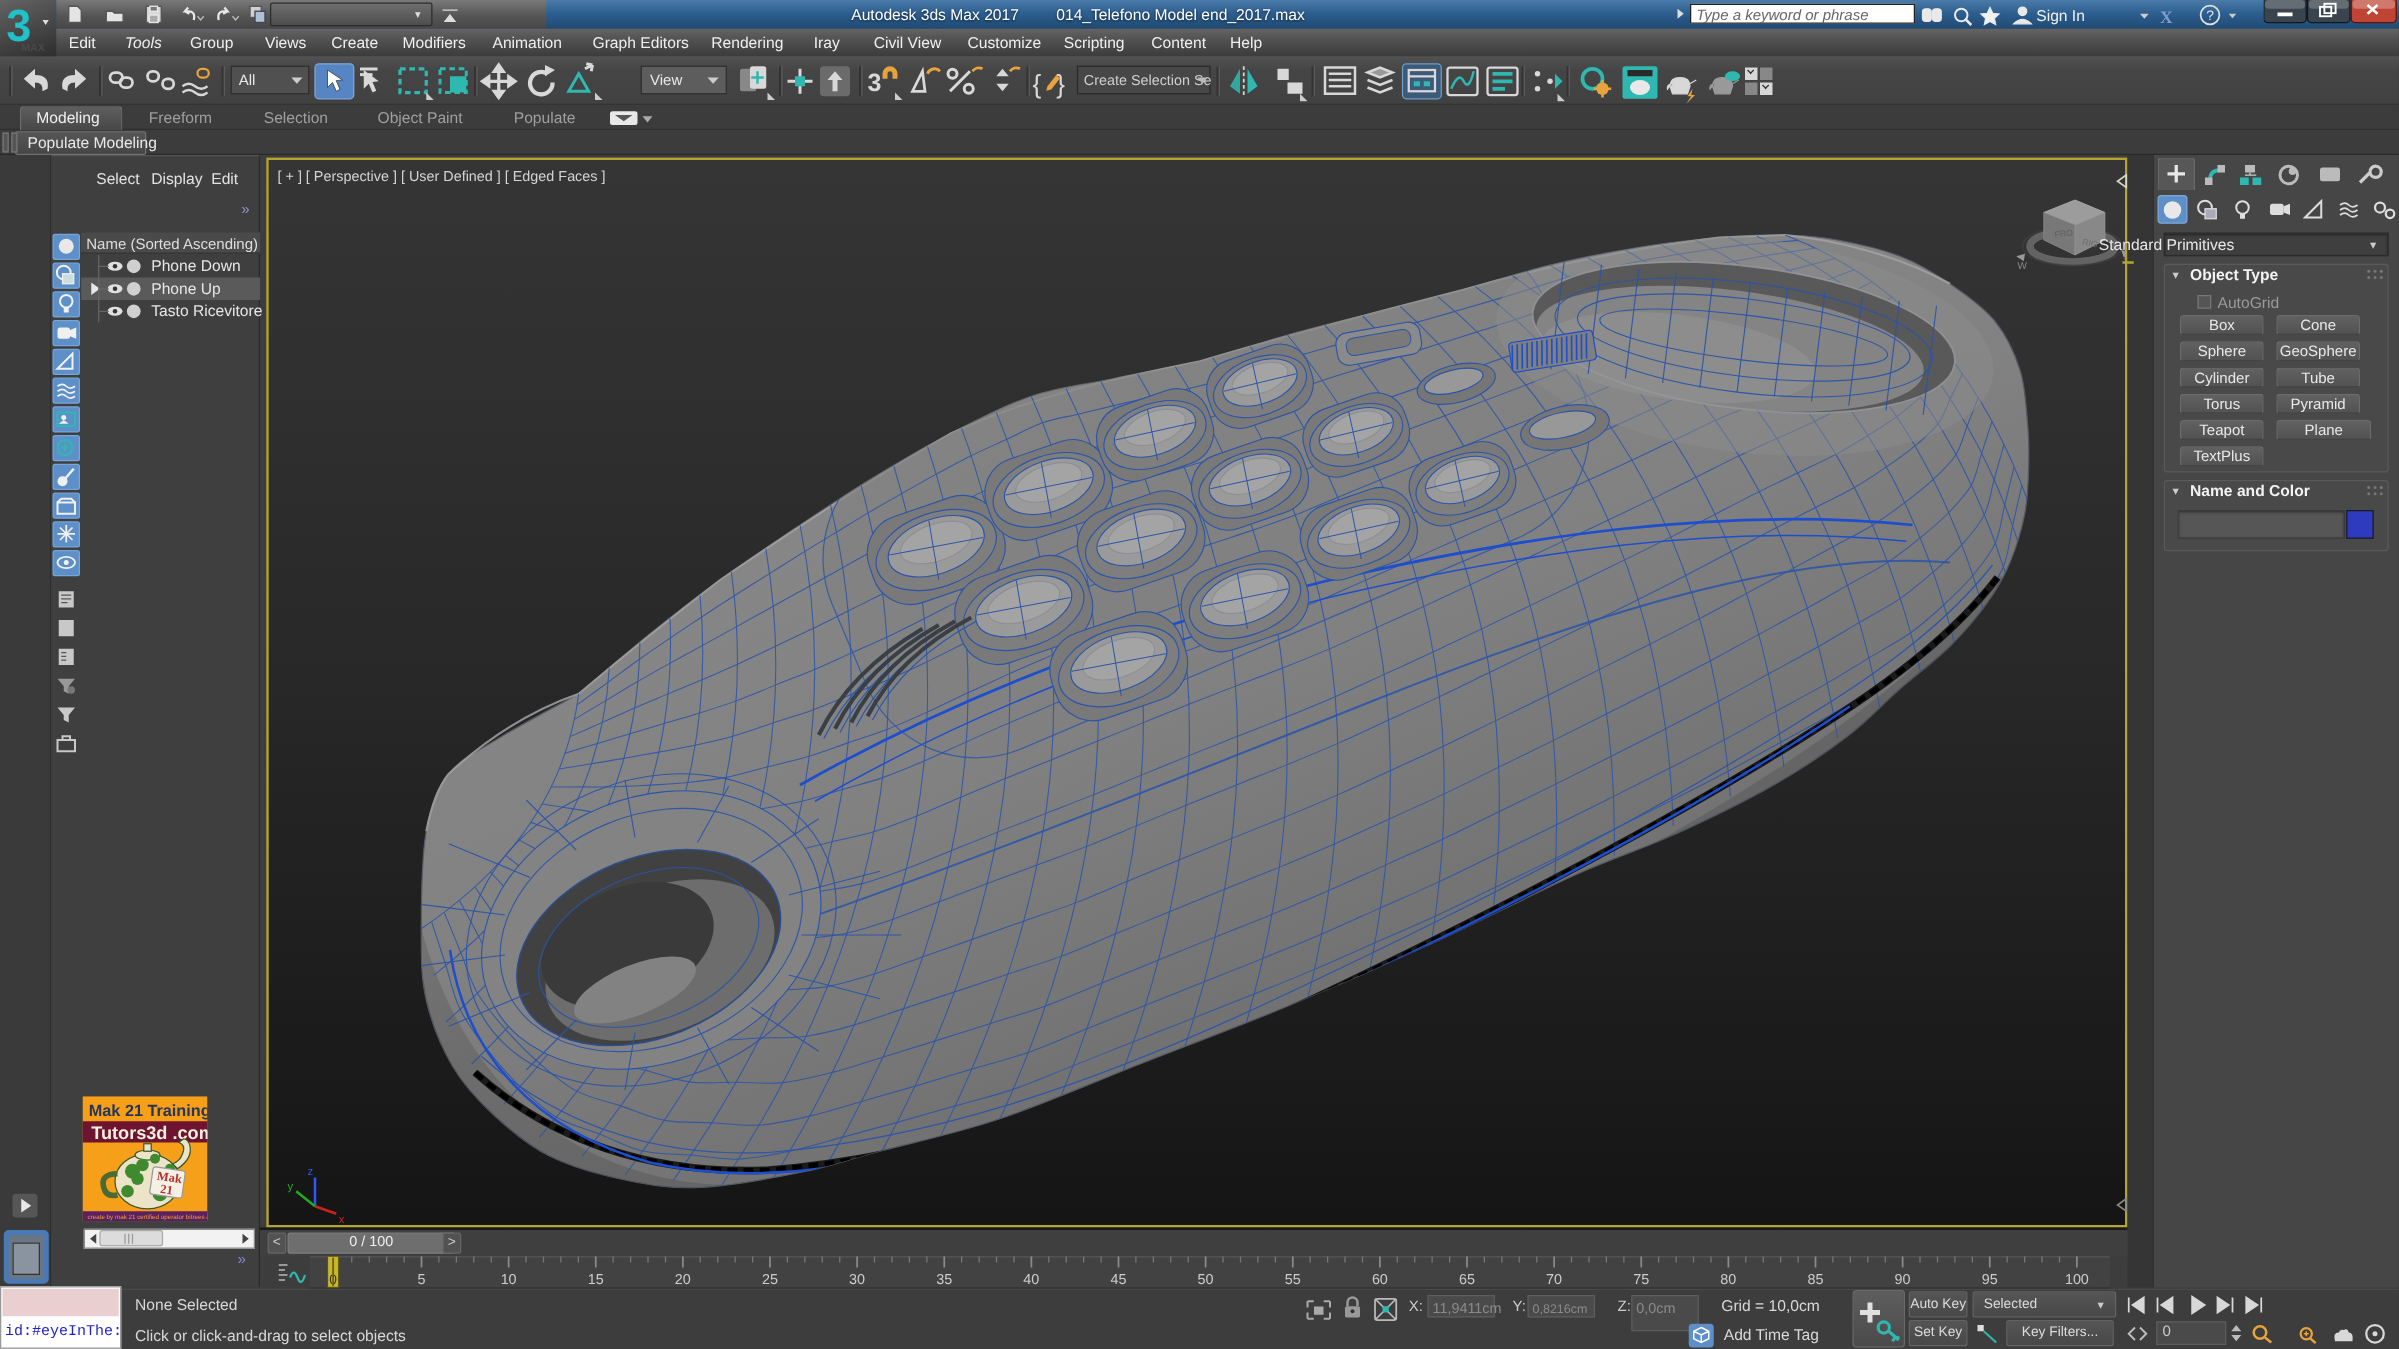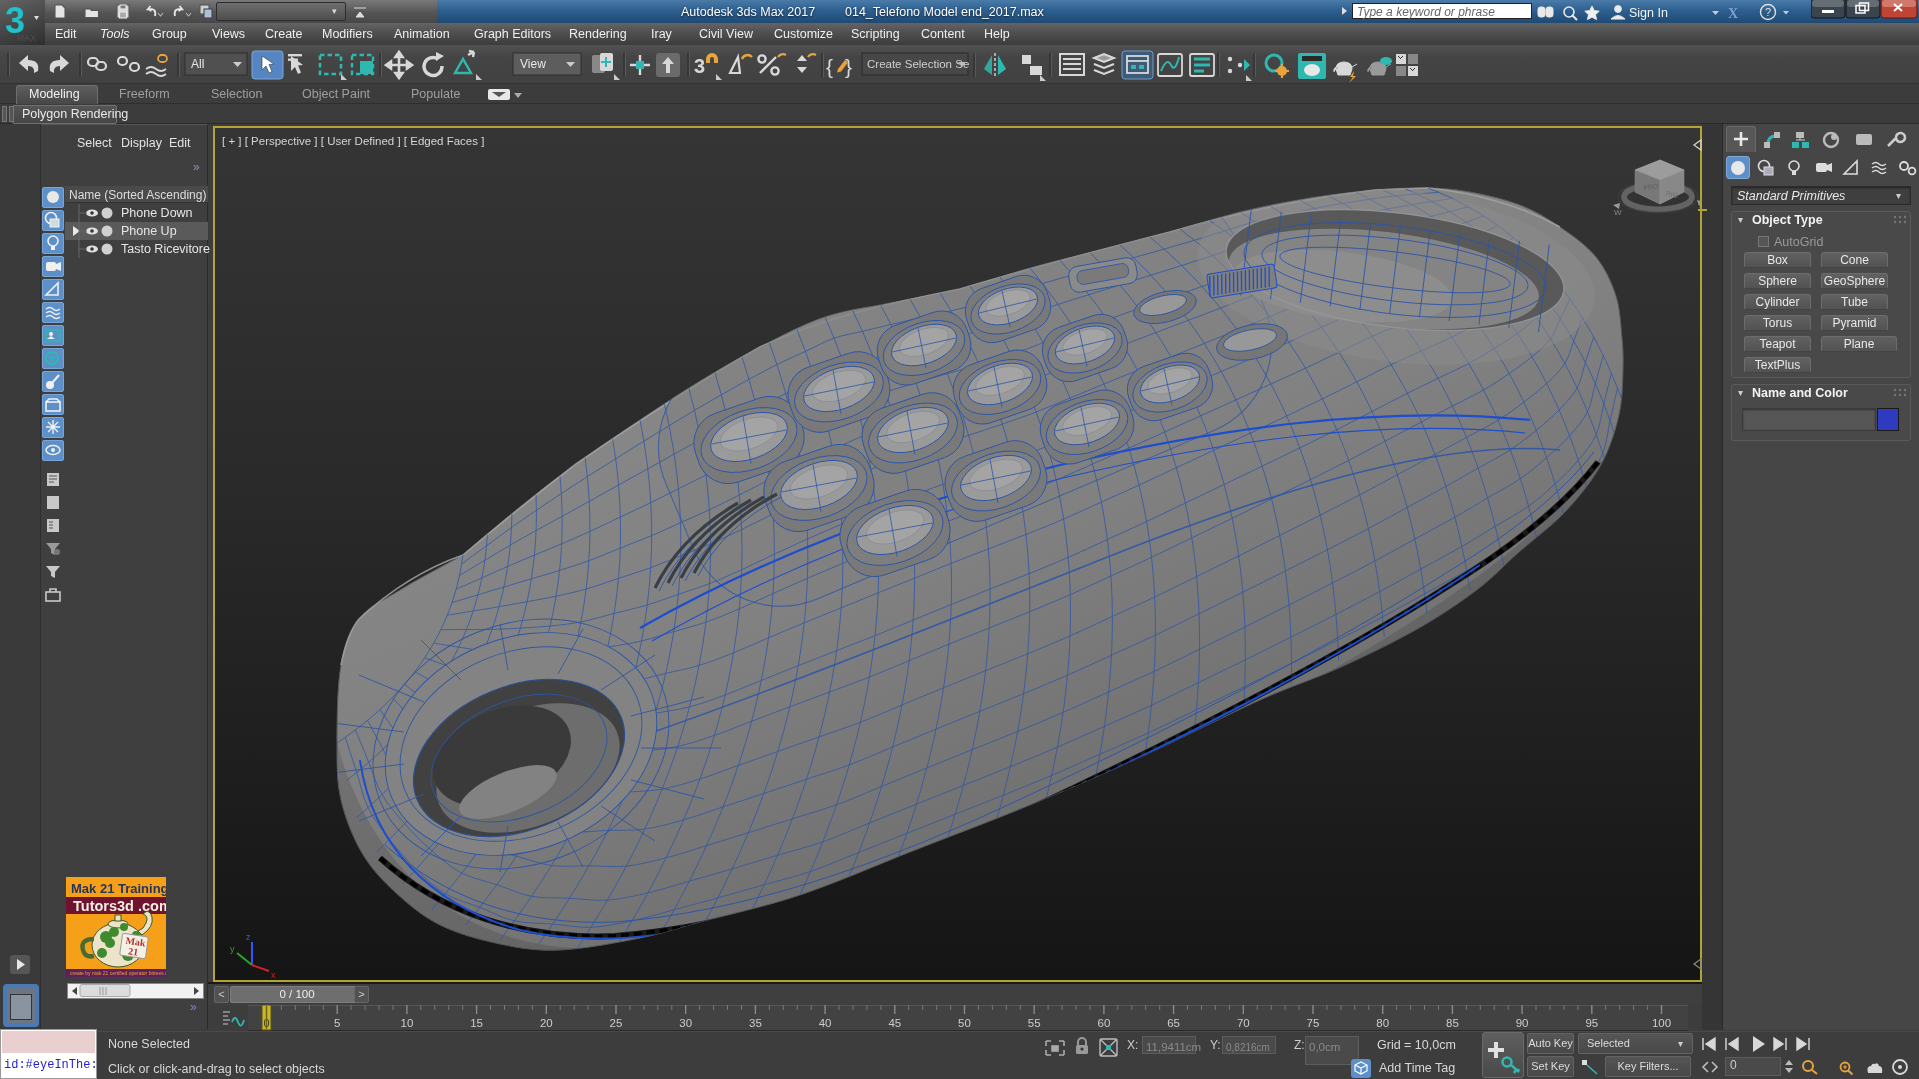--- a/index.html
+++ b/index.html
@@ -243,21 +243,21 @@
 <div class="txt" style="left:211px;top:87px;font-size:12.5px;color:#9f9f9f;">Selection</div>
 <div class="txt" style="left:302px;top:87px;font-size:12.5px;color:#9f9f9f;">Object Paint</div>
 <div class="txt" style="left:411px;top:87px;font-size:12.5px;color:#9f9f9f;">Populate</div>
 <svg class="abs" style="left:488px;top:88px;" width="36" height="14" viewBox="0 0 36 14">
     <rect x="0" y="1" width="22" height="11" rx="2" fill="#e8e8e8"></rect>
     <path d="M4 4 l7 5 l7 -5 z" fill="#555"></path>
     <path d="M26 5 l4 5 4 -5 z" fill="#aaa"></path>
   </svg>
 <div class="abs" style="left:0px;top:104px;width:1919px;height:20px;background:#3c3c3c;border-bottom:1px solid #2a2a2a"></div>
 <div class="abs" style="left:12px;top:105px;width:105px;height:19px;background:linear-gradient(#555,#464646);border:1px solid #707070;border-radius:2px"></div>
-<div class="txt" style="left:22px;top:107px;font-size:12.5px;color:#e8e8e8;">Polygon Rendering</div>
+<div class="txt" style="left:22px;top:107px;font-size:12.5px;color:#e8e8e8;">Populate Modeling</div>
 <div class="abs" style="left:0px;top:124px;width:41px;height:955px;background:#3a3a3a;border-right:1px solid #2e2e2e"></div>
 <div class="abs" style="left:2px;top:106px;width:5px;height:16px;background:#555;border:1px solid #777"></div>
 <div class="abs" style="left:9px;top:106px;width:5px;height:16px;background:#555;border:1px solid #777"></div>
 <div class="abs" style="left:10px;top:955px;width:20px;height:19px;background:#565656;border-radius:3px"></div>
 <svg class="abs" style="left:10px;top:955px;" width="20" height="19" viewBox="0 0 20 19">
     <path d="M7 4 l8 5.5 l-8 5.5 z" fill="#e8e8e8"></path>
   </svg>
 <div class="abs" style="left:3px;top:984px;width:36px;height:43px;background:#6b7684;border:4px solid #4a7ab5;border-radius:4px"></div>
 <div class="abs" style="left:10px;top:994px;width:22px;height:26px;background:#8a94a0;border:1px solid #333"></div>
 <div class="abs" style="left:41px;top:124px;width:167px;height:905px;background:#3f3f3f;border-right:1px solid #2a2a2a;border-top:1px solid #555"></div>
@@ -740,21 +740,21 @@
     <circle cx="68" cy="9" r="5" fill="none" stroke="#ddd" stroke-width="1.6"></circle>
     <rect x="66" y="14" width="4" height="4" fill="#ddd"></rect>
     <rect x="90" y="6" width="11" height="9" rx="2" fill="#ddd"></rect>
     <path d="M101 8 l5 -2 v9 l-5 -2 z" fill="#ddd"></path>
     <path d="M118 17 L131 4 L131 17 Z" fill="none" stroke="#ddd" stroke-width="1.6"></path>
     <path d="M146 7 q4 -3 7 0 t7 0 M146 11 q4 -3 7 0 t7 0 M146 15 q4 -3 7 0 t7 0" stroke="#ddd" stroke-width="1.4" fill="none"></path>
     <circle cx="178" cy="9" r="4" fill="none" stroke="#ddd" stroke-width="1.8"></circle>
     <circle cx="186" cy="14" r="3.4" fill="none" stroke="#ddd" stroke-width="1.8"></circle>
   </svg>
 <div class="abs" style="left:1731px;top:186px;width:180px;height:19px;background:#3f3f3f;border:1px solid #2b2b2b;box-shadow:inset 0 1px 2px #222"></div>
-<div class="txt" style="left:1737px;top:189px;font-size:12.5px;color:#e8e8e8;font-style:italic;">Standard Primitives</div>
+<div class="txt" style="left:1679px;top:189px;font-size:12.5px;color:#e8e8e8;">Standard Primitives</div>
 <div class="txt" style="left:1896px;top:190px;font-size:10px;color:#cccccc;">▾</div>
 <div class="abs" style="left:1731px;top:211px;width:180px;height:167px;background:#494949;border:1px solid #5a5a5a;border-radius:3px"></div>
 <div class="txt" style="left:1738px;top:214px;font-size:10px;color:#cccccc;">▾</div>
 <div class="txt" style="left:1752px;top:213px;font-size:12.5px;color:#f2f2f2;font-weight:bold">Object Type</div>
 <svg class="abs" style="left:1893px;top:215px;" width="14" height="12" viewBox="0 0 14 12">
     <g fill="#777">
       <circle cx="2" cy="2" r="1.2"></circle>
       <circle cx="7" cy="2" r="1.2"></circle>
       <circle cx="12" cy="2" r="1.2"></circle>
       <circle cx="2" cy="7" r="1.2"></circle>

